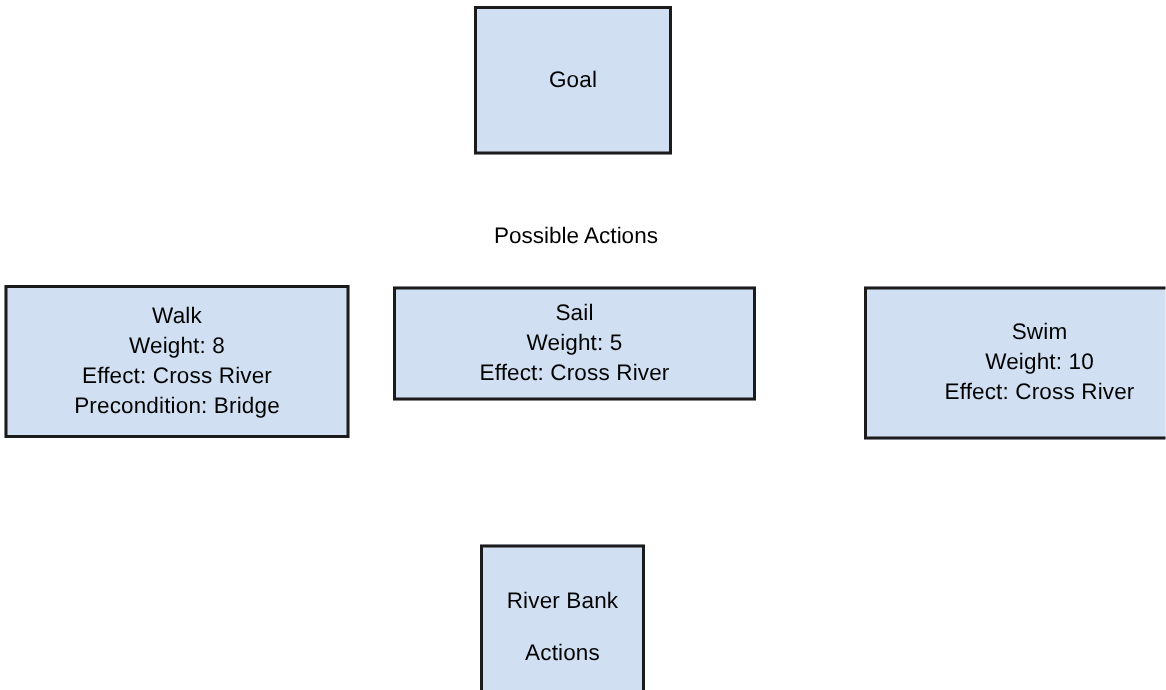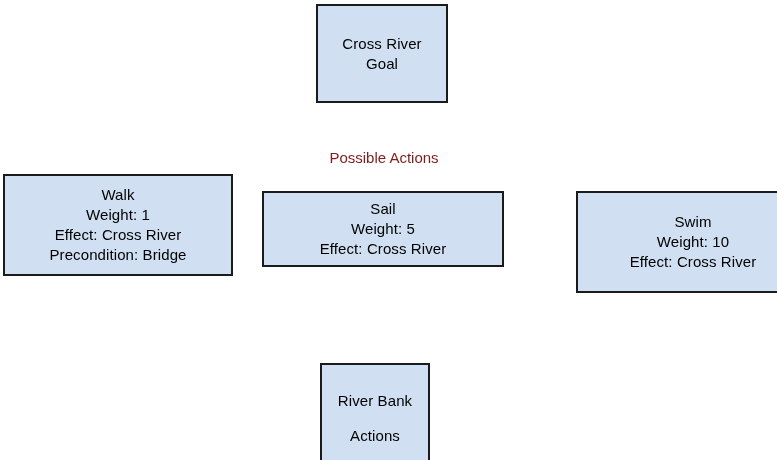--- a/index.html
+++ b/index.html
@@ -33,21 +33,21 @@
     line-height: 20px;
     letter-spacing: 0.1px;
   }
   .node .line {
     display: block;
     white-space: pre;
   }
   .section-label {
     position: absolute;
     text-align: center;
-    color: #7f1d1d;
+    color: #000000;
     font-size: 15px;
     line-height: 20px;
     white-space: pre;
   }
 
   
   #node-goal {
     left: 316px;
     top: 4px;
     width: 132px;
@@ -57,21 +57,21 @@
   
   #label-possible-actions {
     left: 284px;
     top: 148px;
     width: 200px;
   }
 
   
   #node-action-walk {
     left: 3px;
-    top: 174px;
+    top: 190px;
     width: 230px;
     height: 102px;
   }
   #node-action-sail {
     left: 262px;
     top: 191px;
     width: 242px;
     height: 76px;
   }
   #node-action-swim {
@@ -90,29 +90,28 @@
     height: 111px;
     gap: 15px;
   }
 </style>
 </head>
 <body>
 
 <div id="canvas">
 
   <div class="node" id="node-goal">
-    <span class="line">Cross River</span>
     <span class="line">Goal</span>
   </div>
 
   <div class="section-label" id="label-possible-actions">Possible Actions</div>
 
   <div class="node" id="node-action-walk">
     <span class="line">Walk</span>
-    <span class="line">Weight: 1</span>
+    <span class="line">Weight: 8</span>
     <span class="line">Effect: Cross River</span>
     <span class="line">Precondition: Bridge</span>
   </div>
 
   <div class="node" id="node-action-sail">
     <span class="line">Sail</span>
     <span class="line">Weight: 5</span>
     <span class="line">Effect: Cross River</span>
   </div>
 

